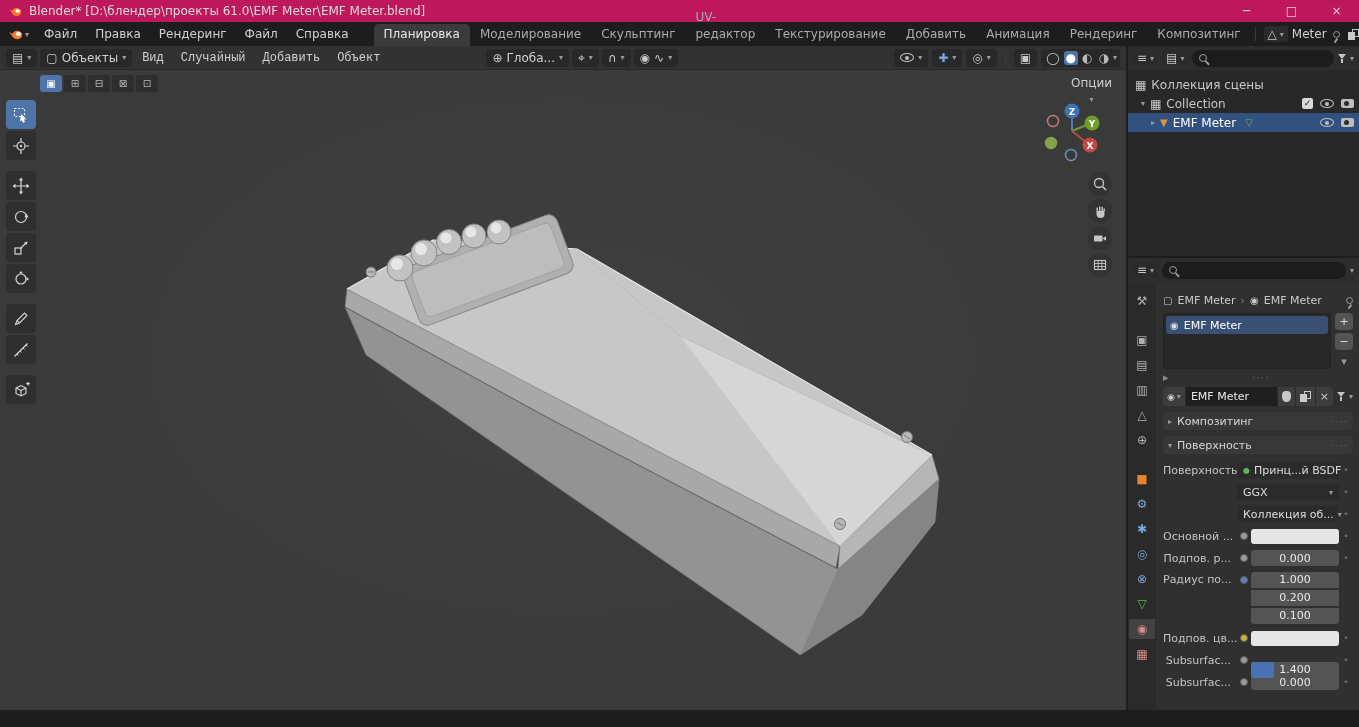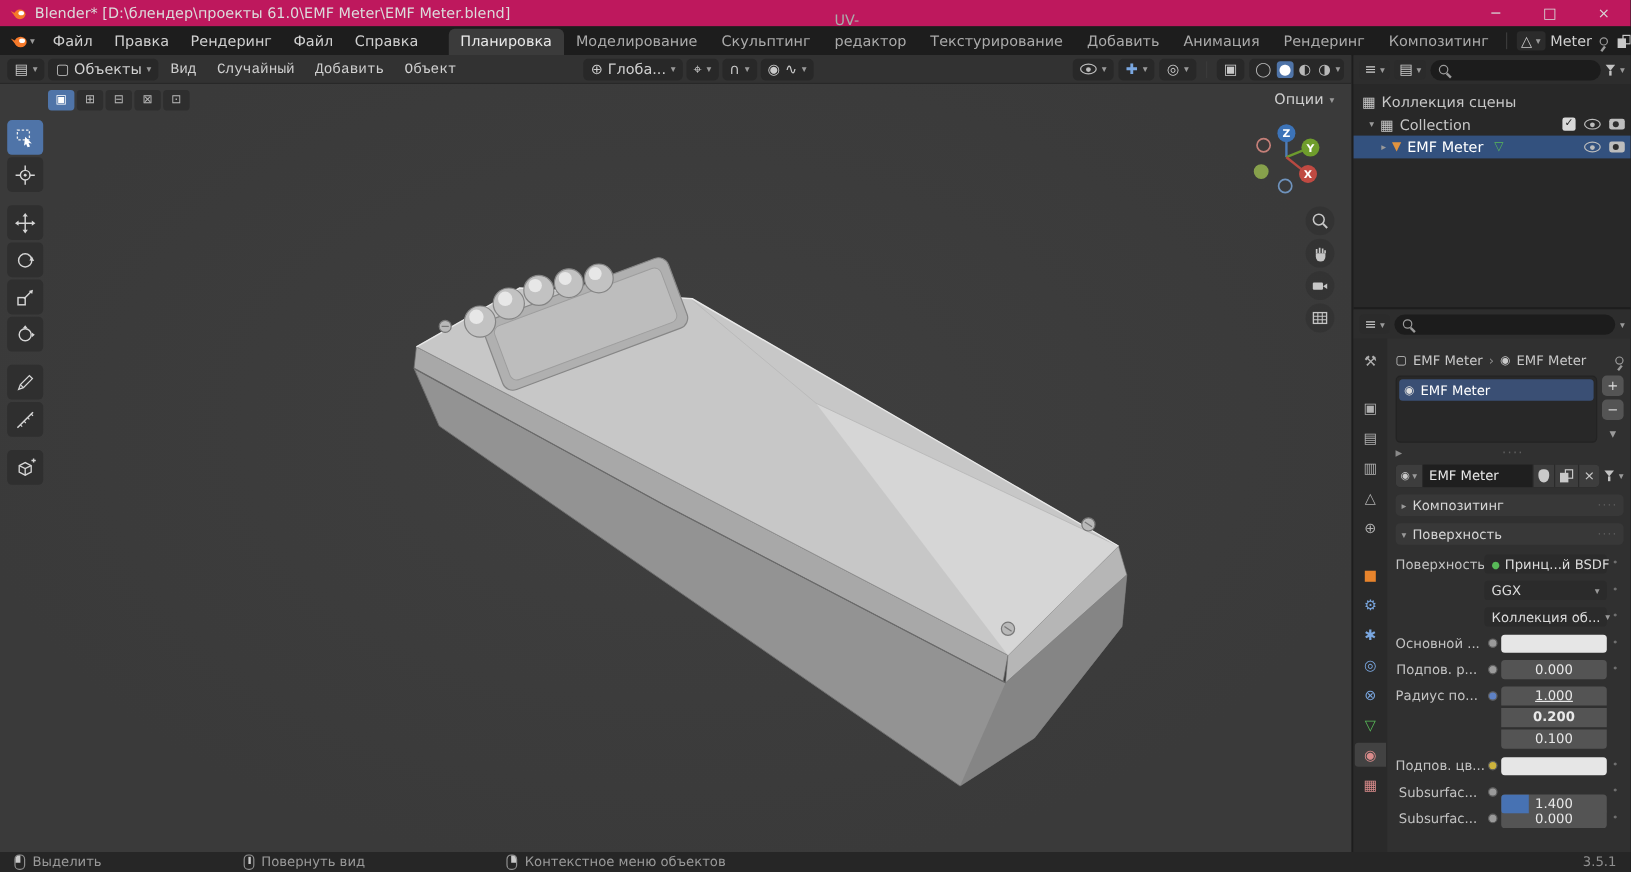--- a/index.html
+++ b/index.html
@@ -42,21 +42,21 @@
   .hmenu { padding:0 7px; line-height:22px;font-family:Liberation Mono, monospace; }
   .vp-canvas { position:absolute; left:0; top:24px; right:0; bottom:0; overflow:hidden;
                background:radial-gradient(ellipse at 50% 45%, #3f3f3f 0%, #3a3a3a 75%); }
   .model-svg { position:absolute; left:0; top:0; }
 
   .toolstrip { position:absolute; top:5px; left:40px; display:flex; gap:2px; }
   .ts-btn { width:22px; height:17px; background:#2e2e2e; border-radius:3px; display:flex;
             align-items:center; justify-content:center; font-size:10px; color:#b9b9b9; }
   .ts-btn.active { background:#4f74a8; color:#fff; }
   .options-btn { position:absolute; top:6px; right:14px; display:flex; align-items:center;
-                 gap:5px; color:#cfcfcf; }
+                 gap:5px; color:#cfcfcf;flex-direction:column; }
 
   .toolbar { position:absolute; left:6px; top:30px; display:flex; flex-direction:column; gap:2px; }
   .tool-btn { width:30px; height:29px; background:#2f2f2f; border-radius:4px;
               display:flex; align-items:center; justify-content:center; }
   .tool-btn.active { background:#4f74a8; }
   .tool-gap { height:7px; }
 
   .gizmo { position:absolute; top:28px; right:16px; }
   .navbtns { position:absolute; top:102px; right:14px; display:flex; flex-direction:column;
              gap:3px; align-items:center; }
@@ -684,31 +684,31 @@
             </div>
           <span class="deco">•</span>
         </div>
 
         <div class="prow slim" style="margin-top:3px;">
           <span class="plabel">Радиус по...</span>
           <span class="socket blue">
               <i></i>
             </span>
           <div class="pwidget">
-              <div class="wbtn" style="border-radius:3px 3px 0 0;text-decoration:underline;">1.000</div>
+              <div class="wbtn" style="border-radius:3px 3px 0 0;">1.000</div>
             </div>
           <span class="deco"></span>
         </div>
         <div class="prow slim">
           <span class="plabel"></span>
             <span class="socket" style="visibility:hidden;">
               <i></i>
             </span>
           <div class="pwidget">
-              <div class="wbtn" style="border-radius:0;font-weight:bold;">0.200</div>
+              <div class="wbtn" style="border-radius:0;">0.200</div>
             </div>
           <span class="deco"></span>
         </div>
         <div class="prow slim">
           <span class="plabel"></span>
             <span class="socket" style="visibility:hidden;">
               <i></i>
             </span>
           <div class="pwidget">
               <div class="wbtn" style="border-radius:0 0 3px 3px;">0.100</div>
@@ -748,35 +748,14 @@
             </span>
           <div class="pwidget">
               <div class="wbtn">0.000</div>
             </div>
           <span class="deco">•</span>
         </div>
       </div>
     </div>
   </div>
 
-  <div class="statusbar">
-    <div class="sb-item">
-      <span class="mouse left">
-          <i></i>
-        </span>
-      <span>Выделить</span>
-    </div>
-    <div class="sb-item sb-g2">
-      <span class="mouse mid">
-          <i></i>
-        </span>
-      <span>Повернуть вид</span>
-    </div>
-    <div class="sb-item sb-g3">
-      <span class="mouse right">
-          <i></i>
-        </span>
-      <span>Контекстное меню объектов</span>
-    </div>
-    <span class="sb-version">3.5.1</span>
-  </div>
 
 </div>
 
 </body></html>

